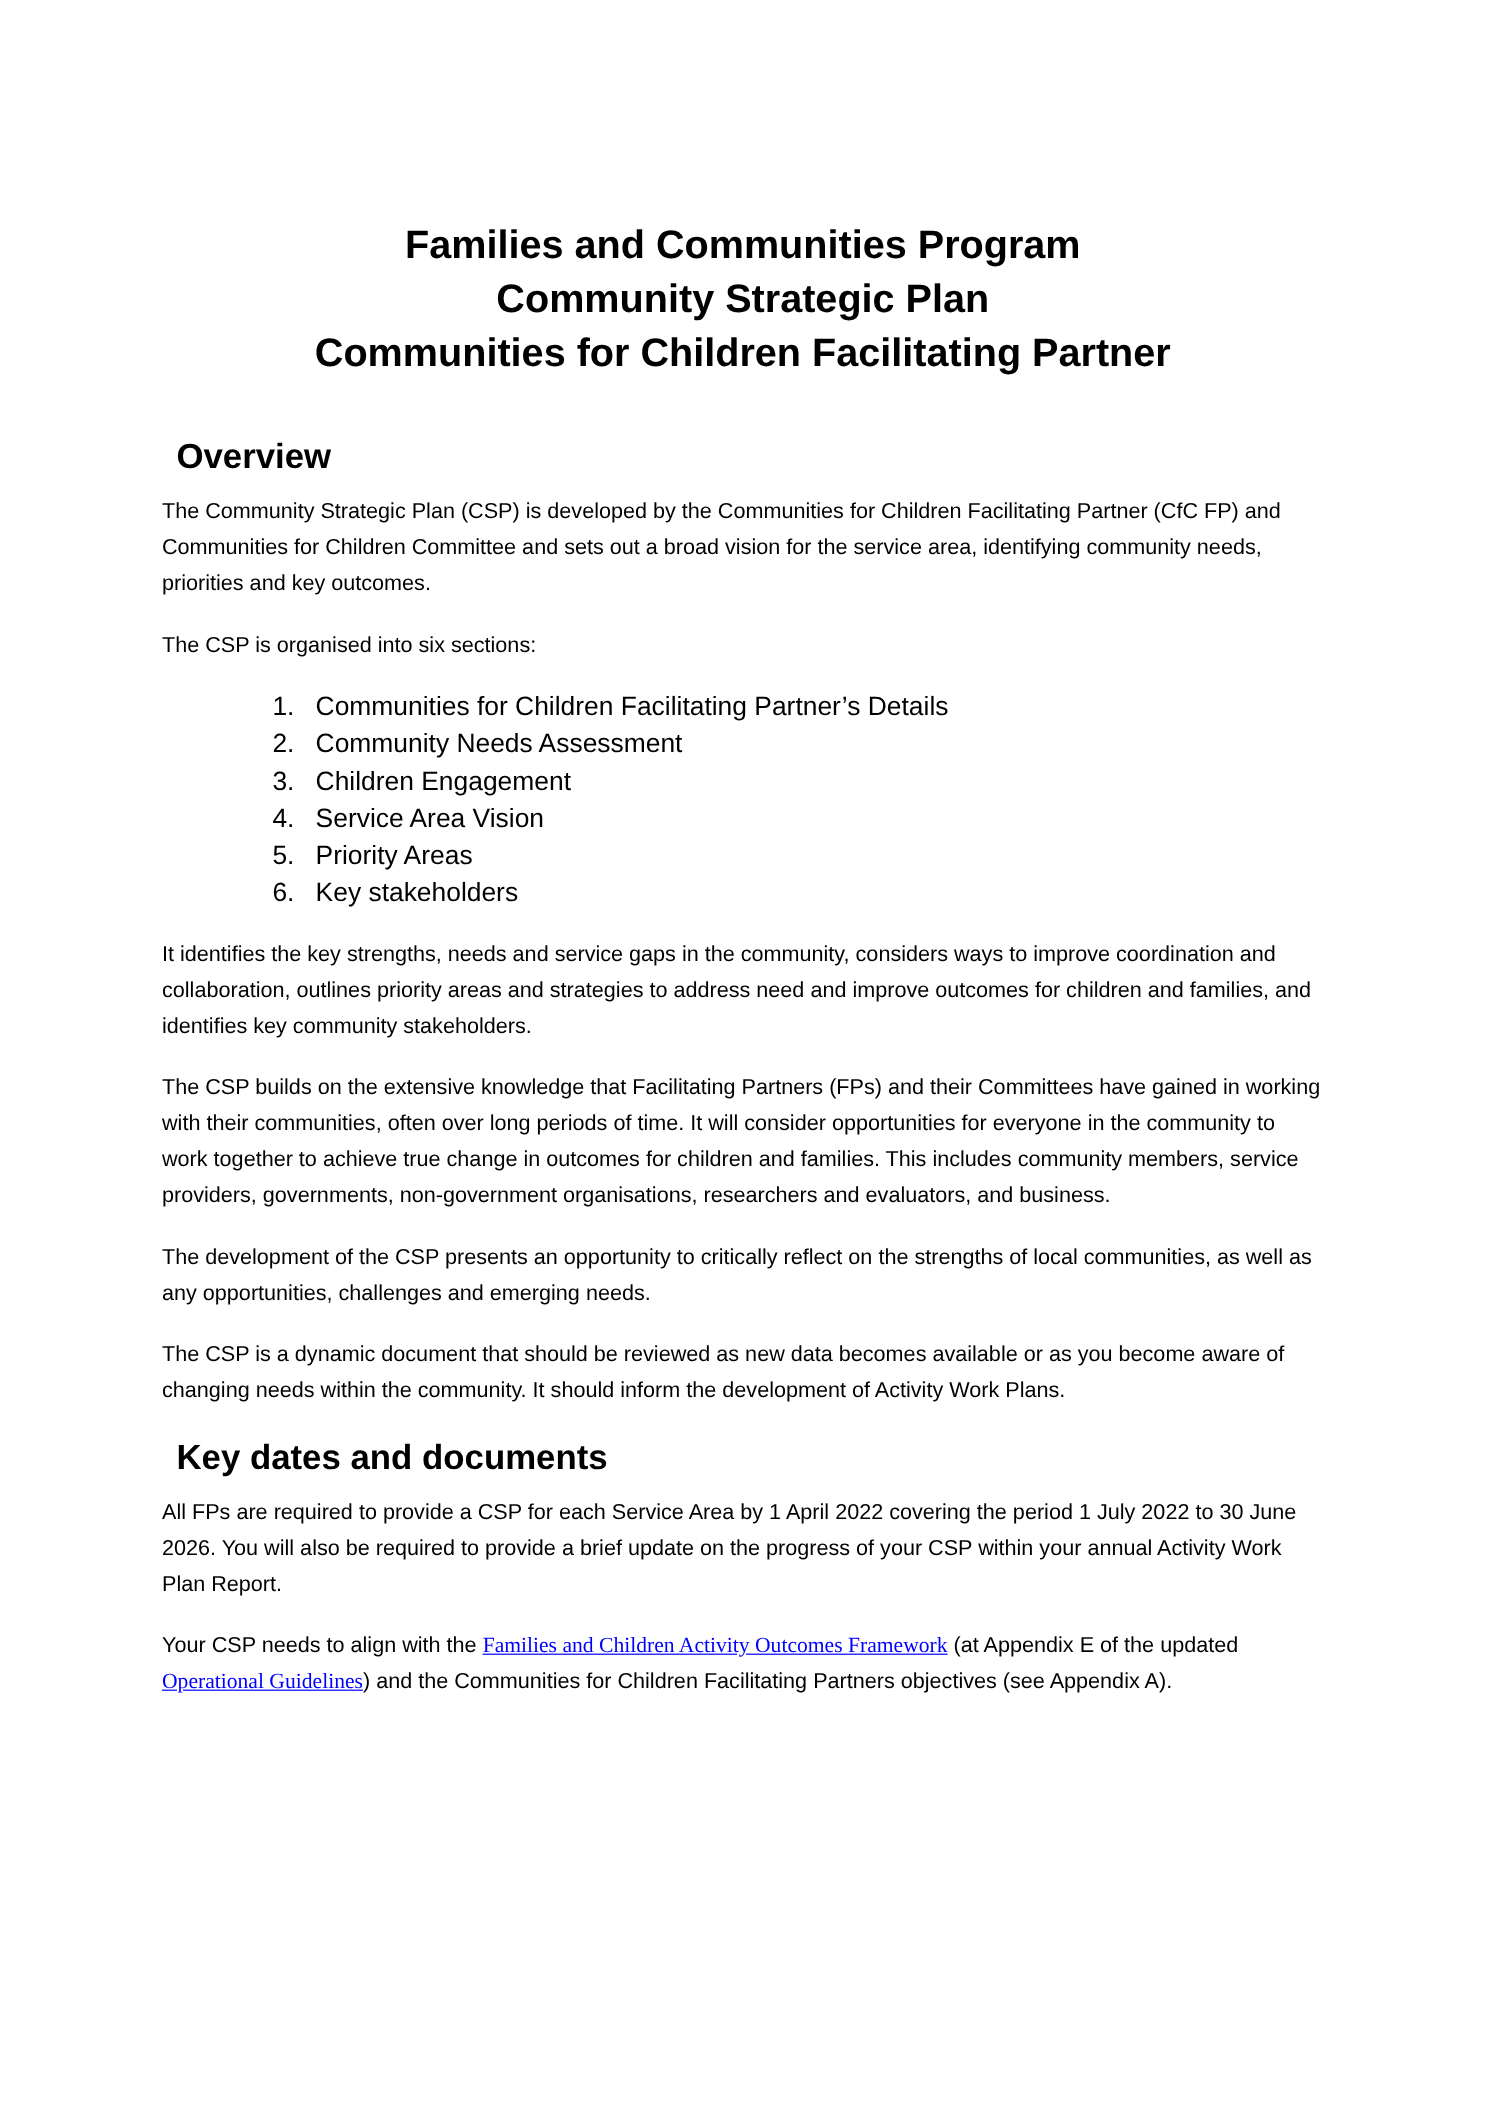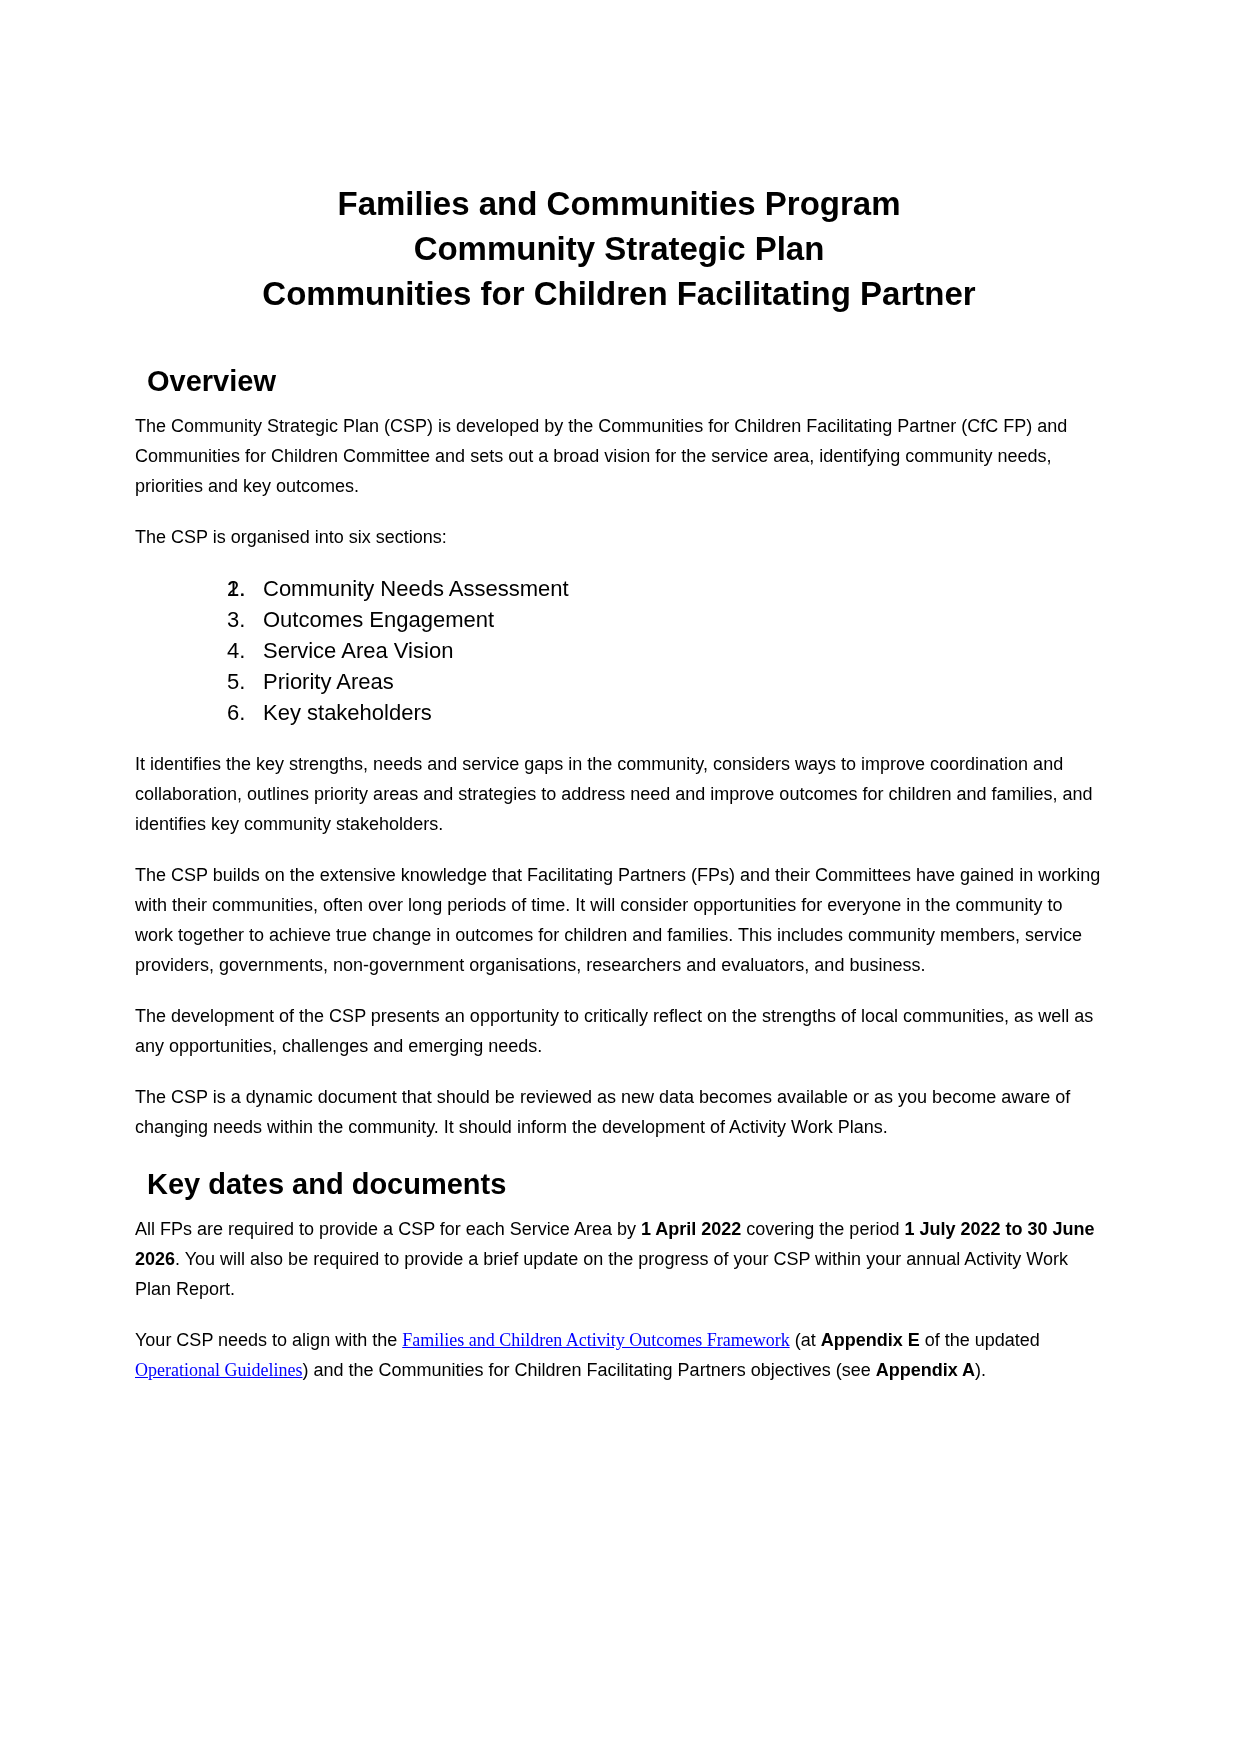--- a/index.html
+++ b/index.html
@@ -54,21 +54,21 @@
     position: absolute;
     left: 92px;
     top: 0;
   }
   .doc-link {
     color: #0000FF;
     text-decoration: underline;
     cursor: pointer;
     font-family: Liberation Serif, serif;
   }
-  b { font-weight: bold; }
+  b { font-weight: normal; }
   .page-number {
     position: absolute;
     top: 1671px;
     right: 151px;
     font-size: 20px;
     line-height: 24px;
   }
 </style>
 </head>
 <body>
@@ -82,23 +82,23 @@
       <div>Communities for Children Facilitating Partner</div>
     </h1>
 
     <h2 class="doc-h2 h2-overview">Overview</h2>
 
     <p class="after-h2">The Community Strategic Plan (CSP) is developed by the Communities for Children Facilitating Partner (CfC FP) and Communities for Children Committee and sets out a broad vision for the service area, identifying community needs, priorities and key outcomes.</p>
 
     <p>The CSP is organised into six sections:</p>
 
     <ol class="sections-list">
-      <li><span class="num">1.</span></li>
+      <li><span class="num">1.</span><span>Communities for Children Facilitating Partner’s Details</span></li>
       <li><span class="num">2.</span><span>Community Needs Assessment</span></li>
-      <li><span class="num">3.</span><span>Outcomes Engagement</span></li>
+      <li><span class="num">3.</span><span>Children Engagement</span></li>
       <li><span class="num">4.</span><span>Service Area Vision</span></li>
       <li><span class="num">5.</span><span>Priority Areas</span></li>
       <li><span class="num">6.</span><span>Key stakeholders</span></li>
     </ol>
 
     <p>It identifies the key strengths, needs and service gaps in the community, considers ways to improve coordination and collaboration, outlines priority areas and strategies to address need and improve outcomes for children and families, and identifies key community stakeholders.</p>
 
     <p>The CSP builds on the extensive knowledge that Facilitating Partners (FPs) and their Committees have gained in working with their communities, often over long periods of time. It will consider opportunities for everyone in the community to work together to achieve true change in outcomes for children and families. This includes community members, service providers, governments, non-government organisations, researchers and evaluators, and business.</p>
 
     <p>The development of the CSP presents an opportunity to critically reflect on the strengths of local communities, as well as any opportunities, challenges and emerging needs.</p>

